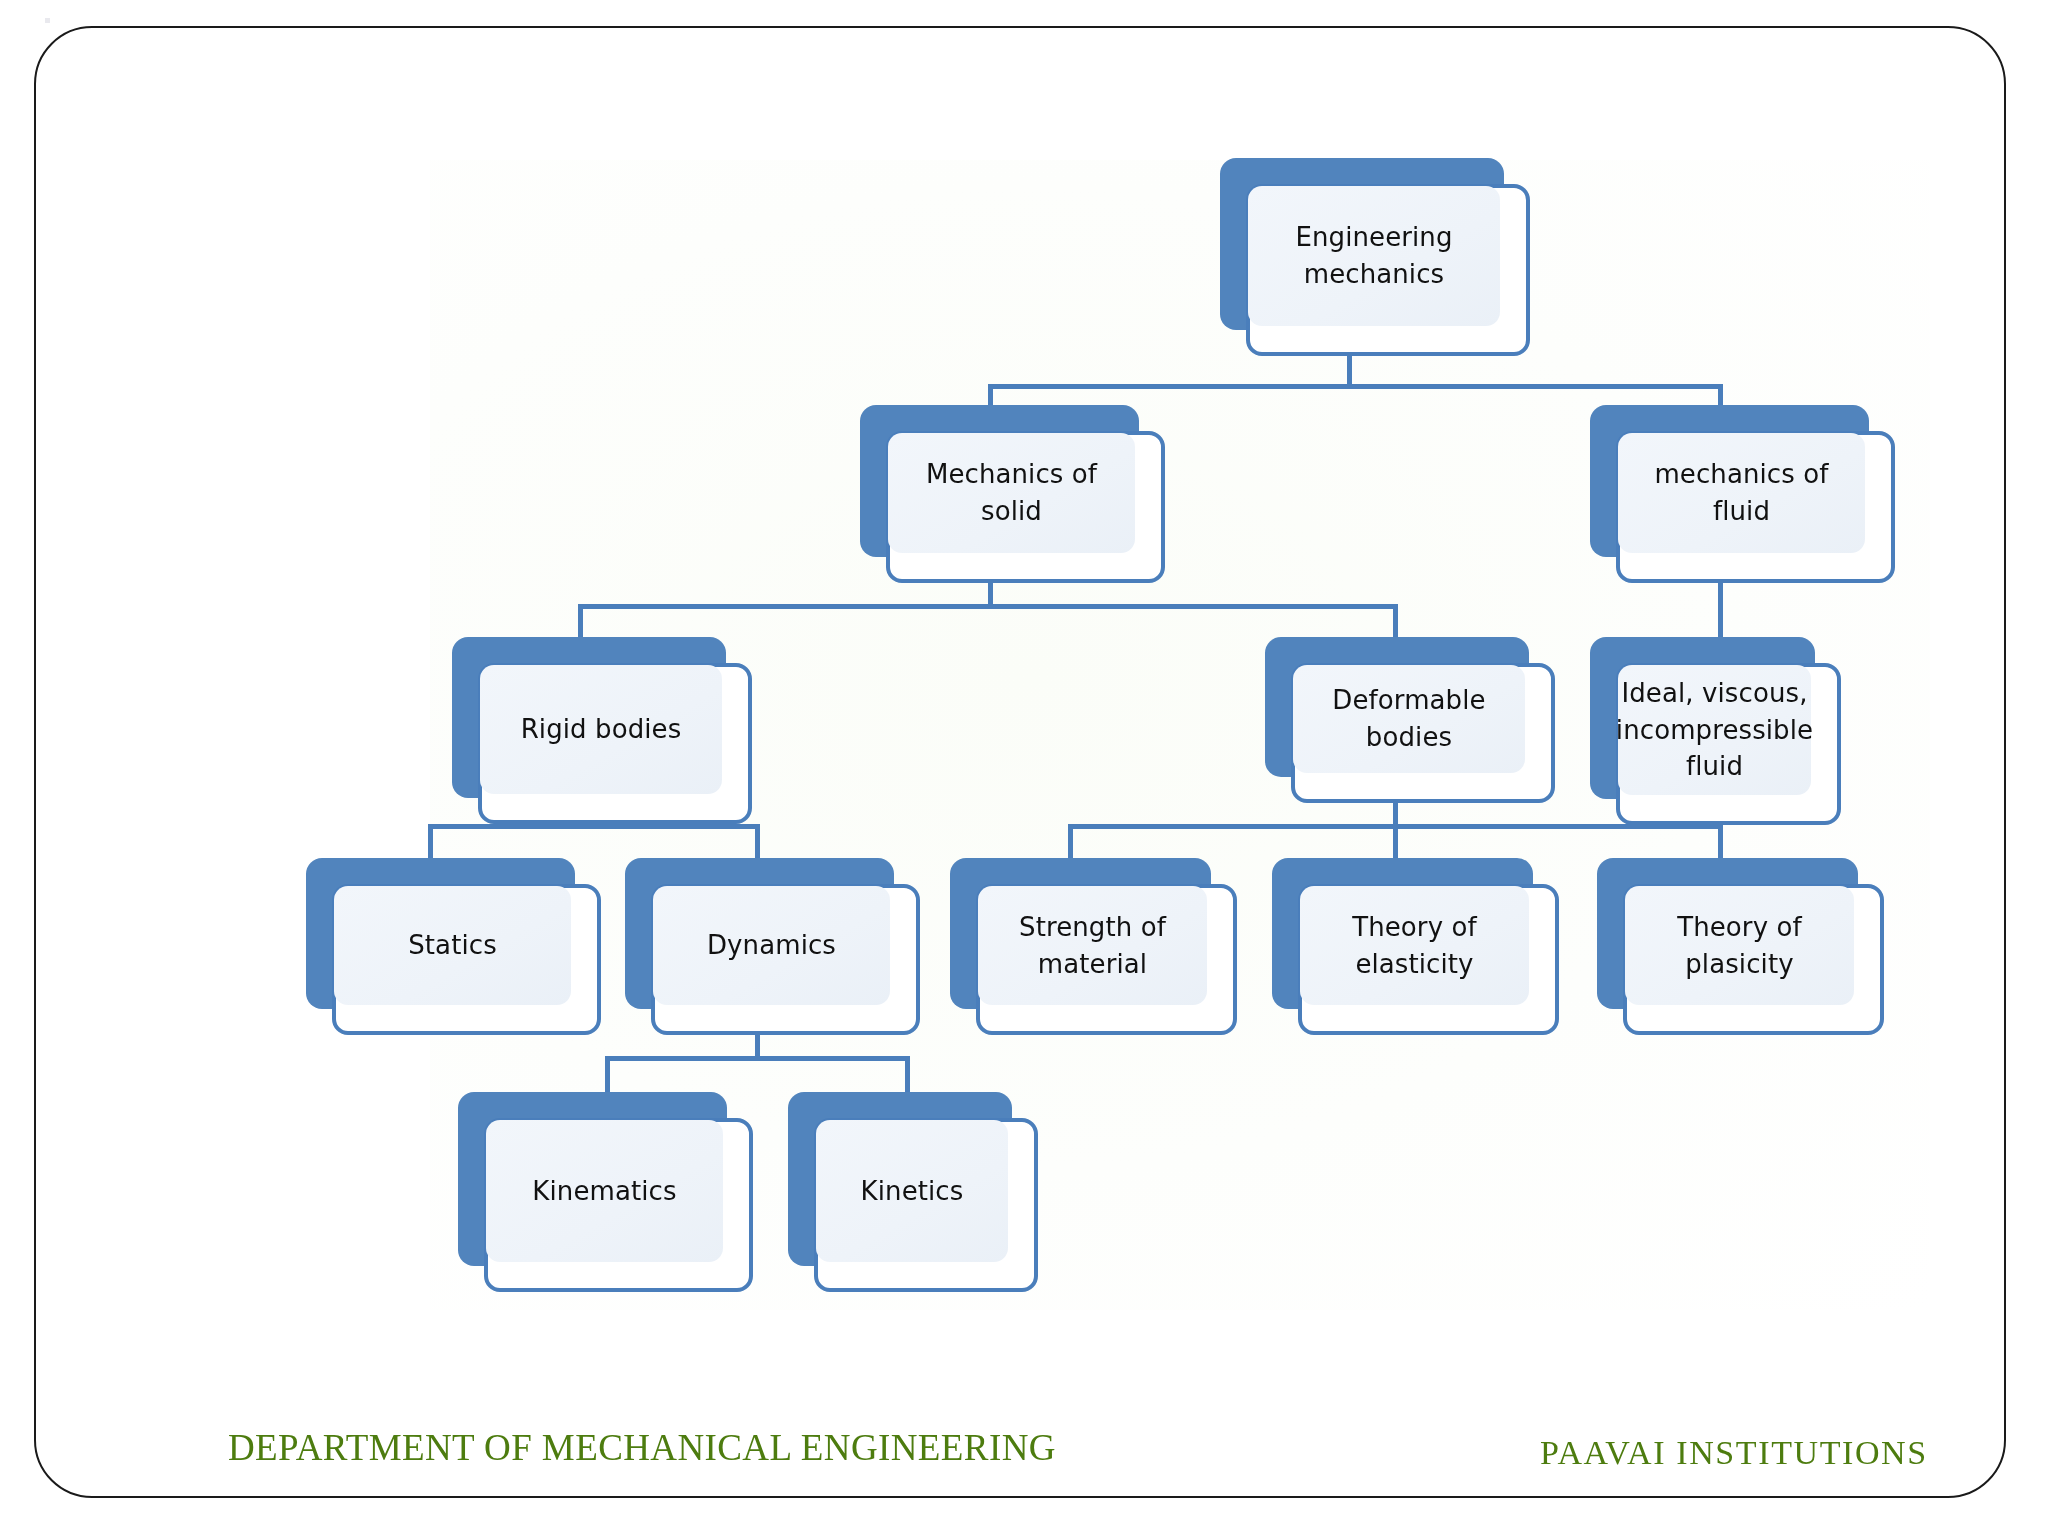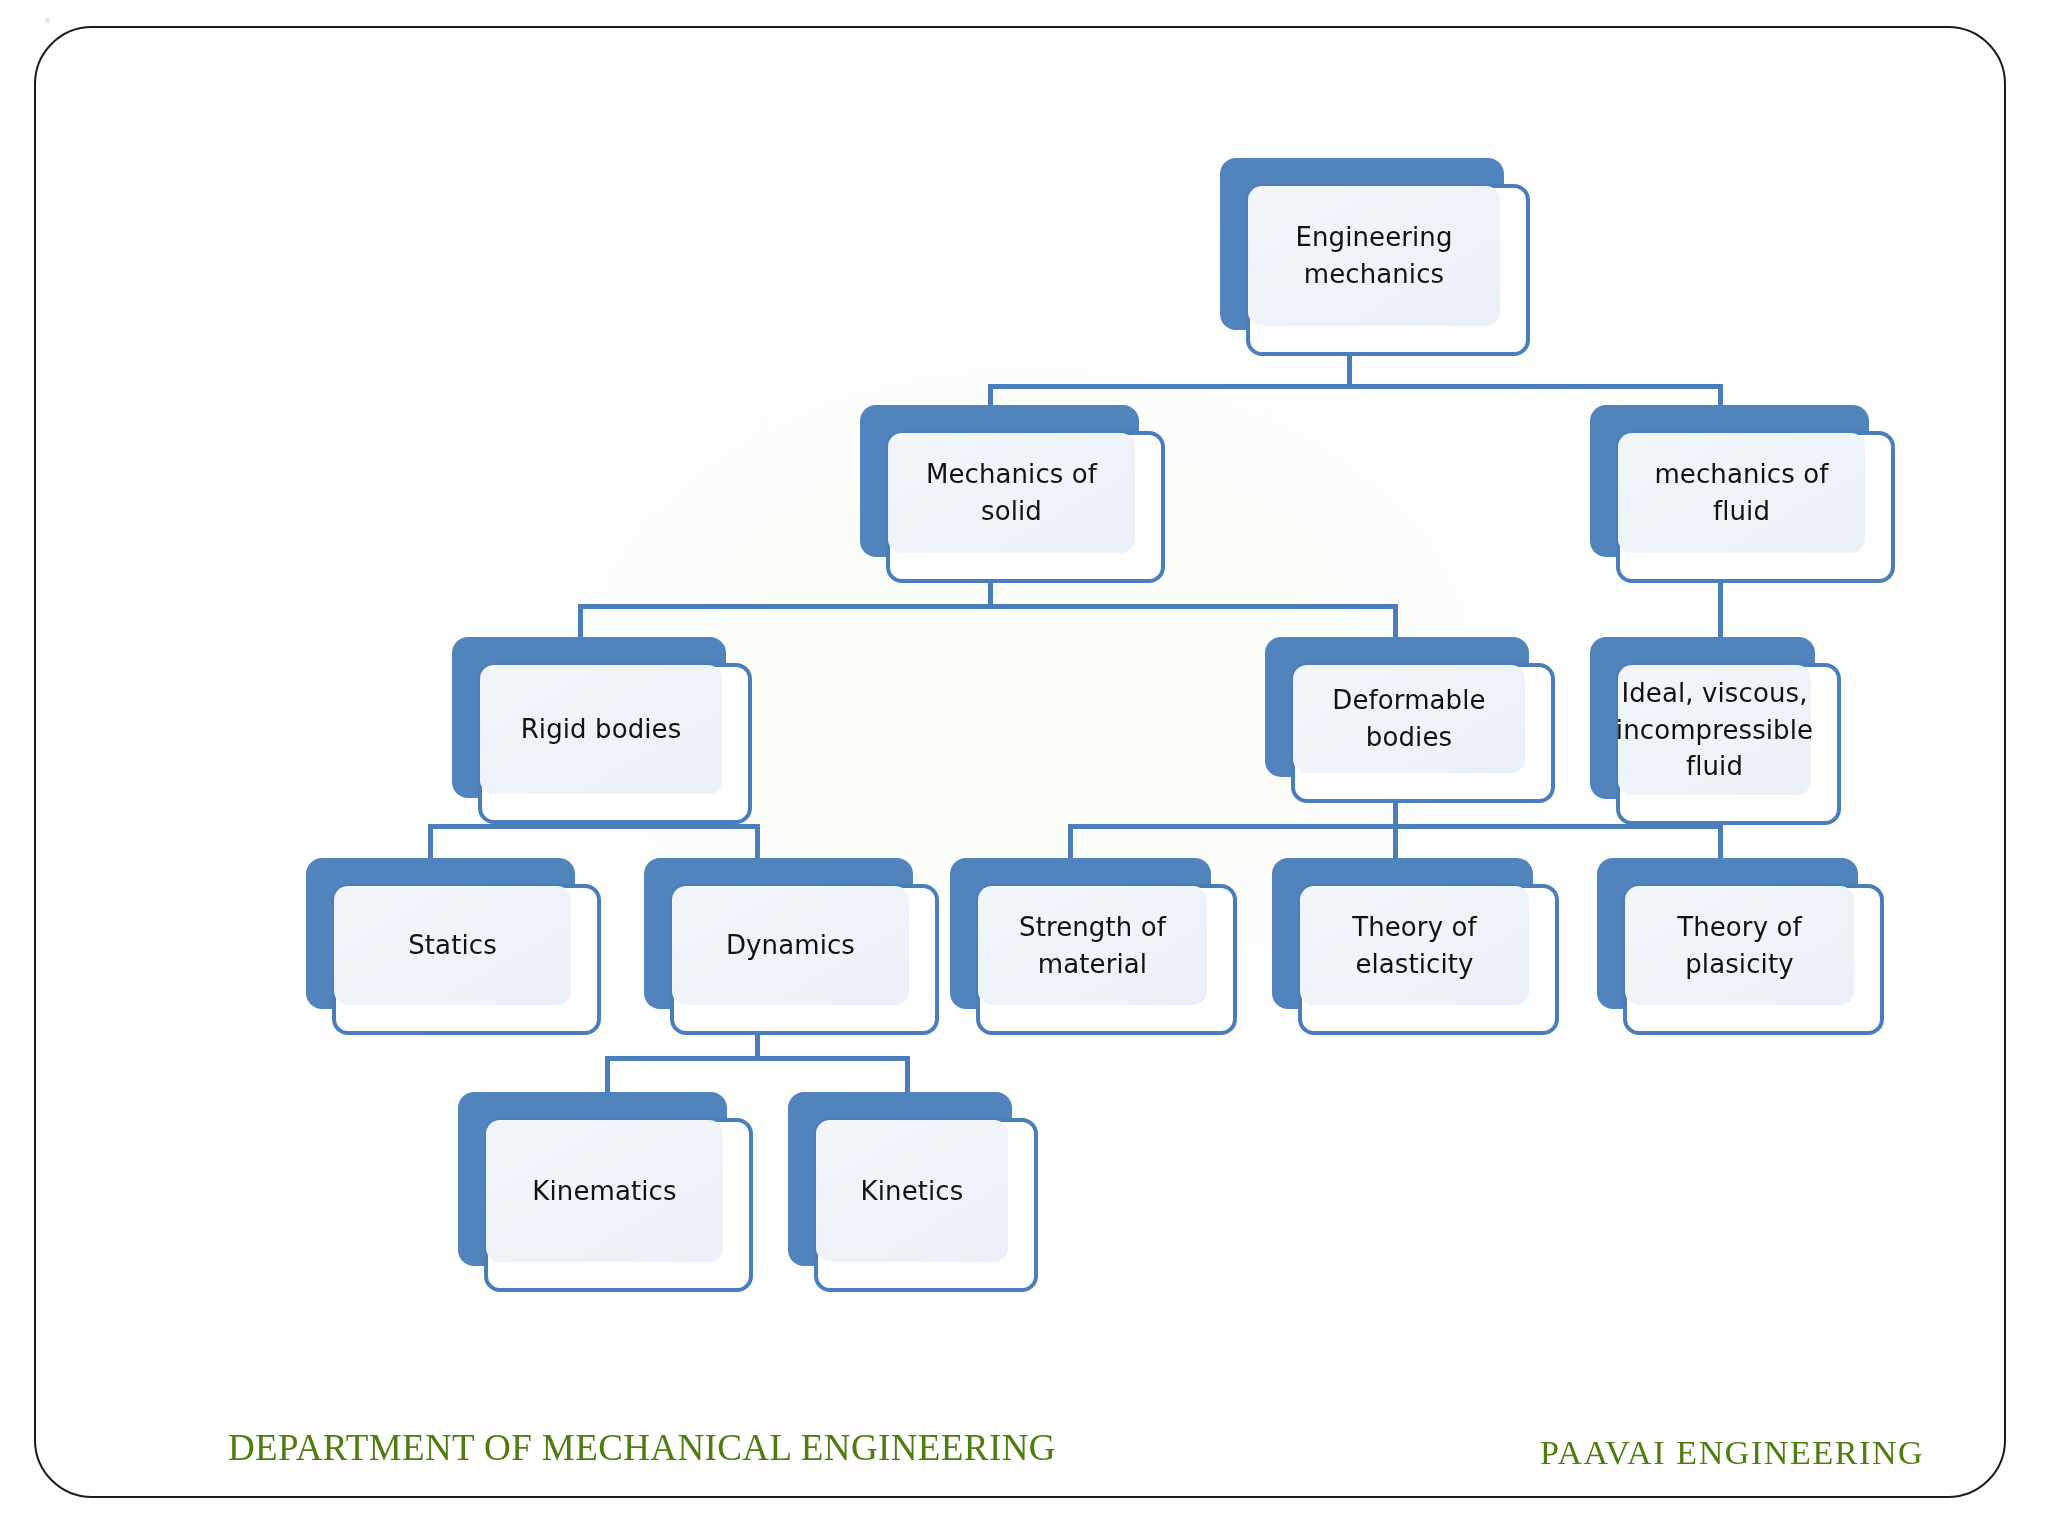--- a/index.html
+++ b/index.html
@@ -226,21 +226,21 @@
 
   <div class="node" style="left:300px; top:858px; width:295px; height:177px;margin-left:6px;">
     <div class="shade"></div>
     <div class="card">
       <div class="inner">
         <span class="label">Statics</span>
       </div>
     </div>
   </div>
 
-  <div class="node" style="left:625px; top:858px; width:295px; height:177px;margin-left:19px;">
+  <div class="node" style="left:625px; top:858px; width:295px; height:177px;">
     <div class="shade"></div>
     <div class="card">
       <div class="inner">
         <span class="label">Dynamics</span>
       </div>
     </div>
   </div>
 
   <div class="node" style="left:950px; top:858px; width:287px; height:177px;">
     <div class="shade"></div>
@@ -284,15 +284,15 @@
   <div class="node" style="left:788px; top:1092px; width:250px; height:200px;">
     <div class="shade"></div>
     <div class="card">
       <div class="inner">
         <span class="label">Kinetics</span>
       </div>
     </div>
   </div>
 
   <div class="footer-text" id="footer-left">DEPARTMENT OF MECHANICAL ENGINEERING</div>
-  <div class="footer-text" id="footer-right">PAAVAI  ENGINEERING</div>
+  <div class="footer-text" id="footer-right">PAAVAI  INSTITUTIONS</div>
 
 </div>
 
 </body></html>

